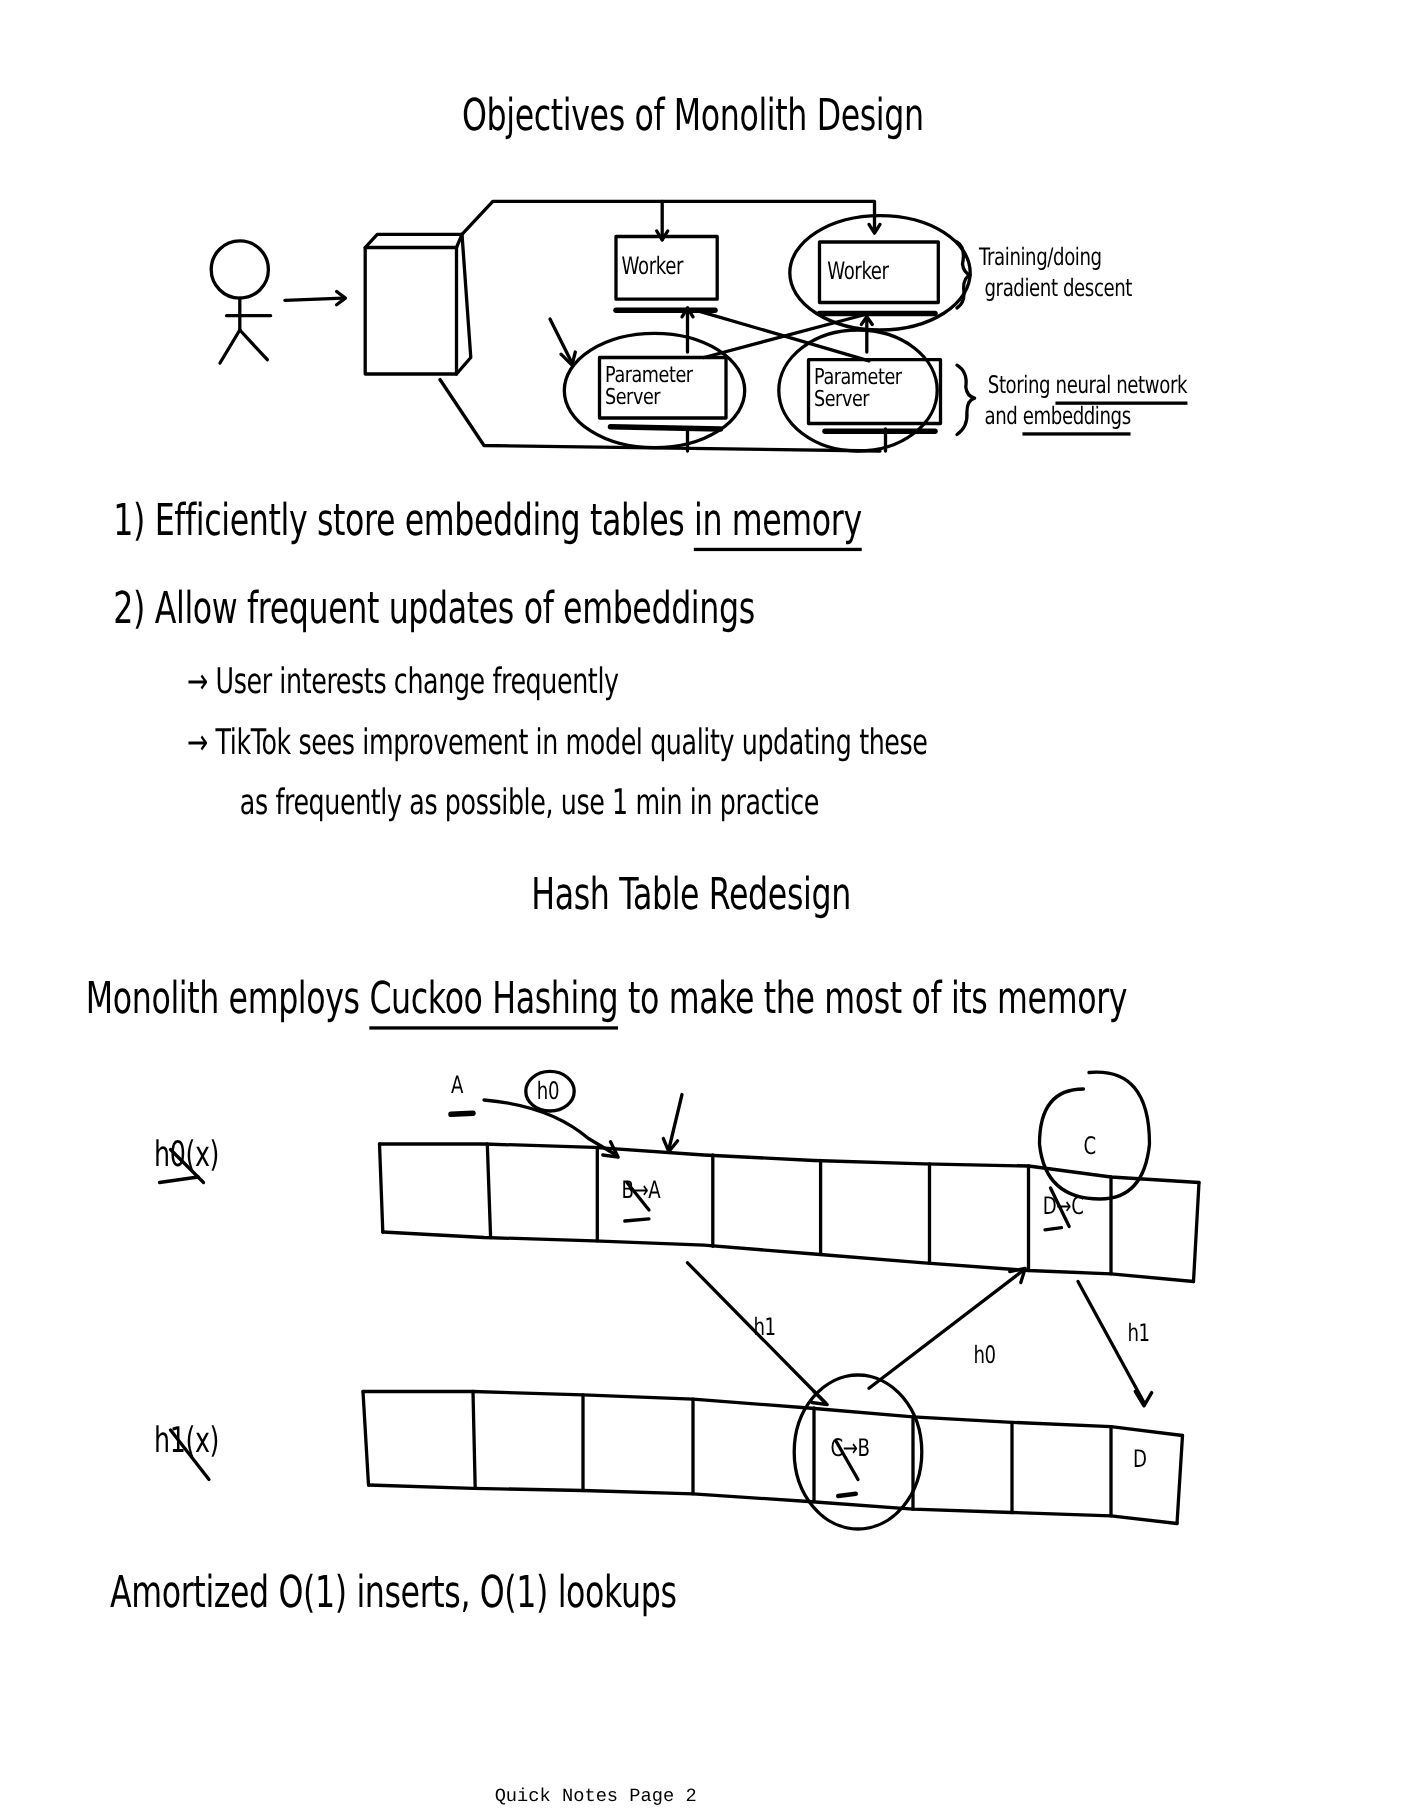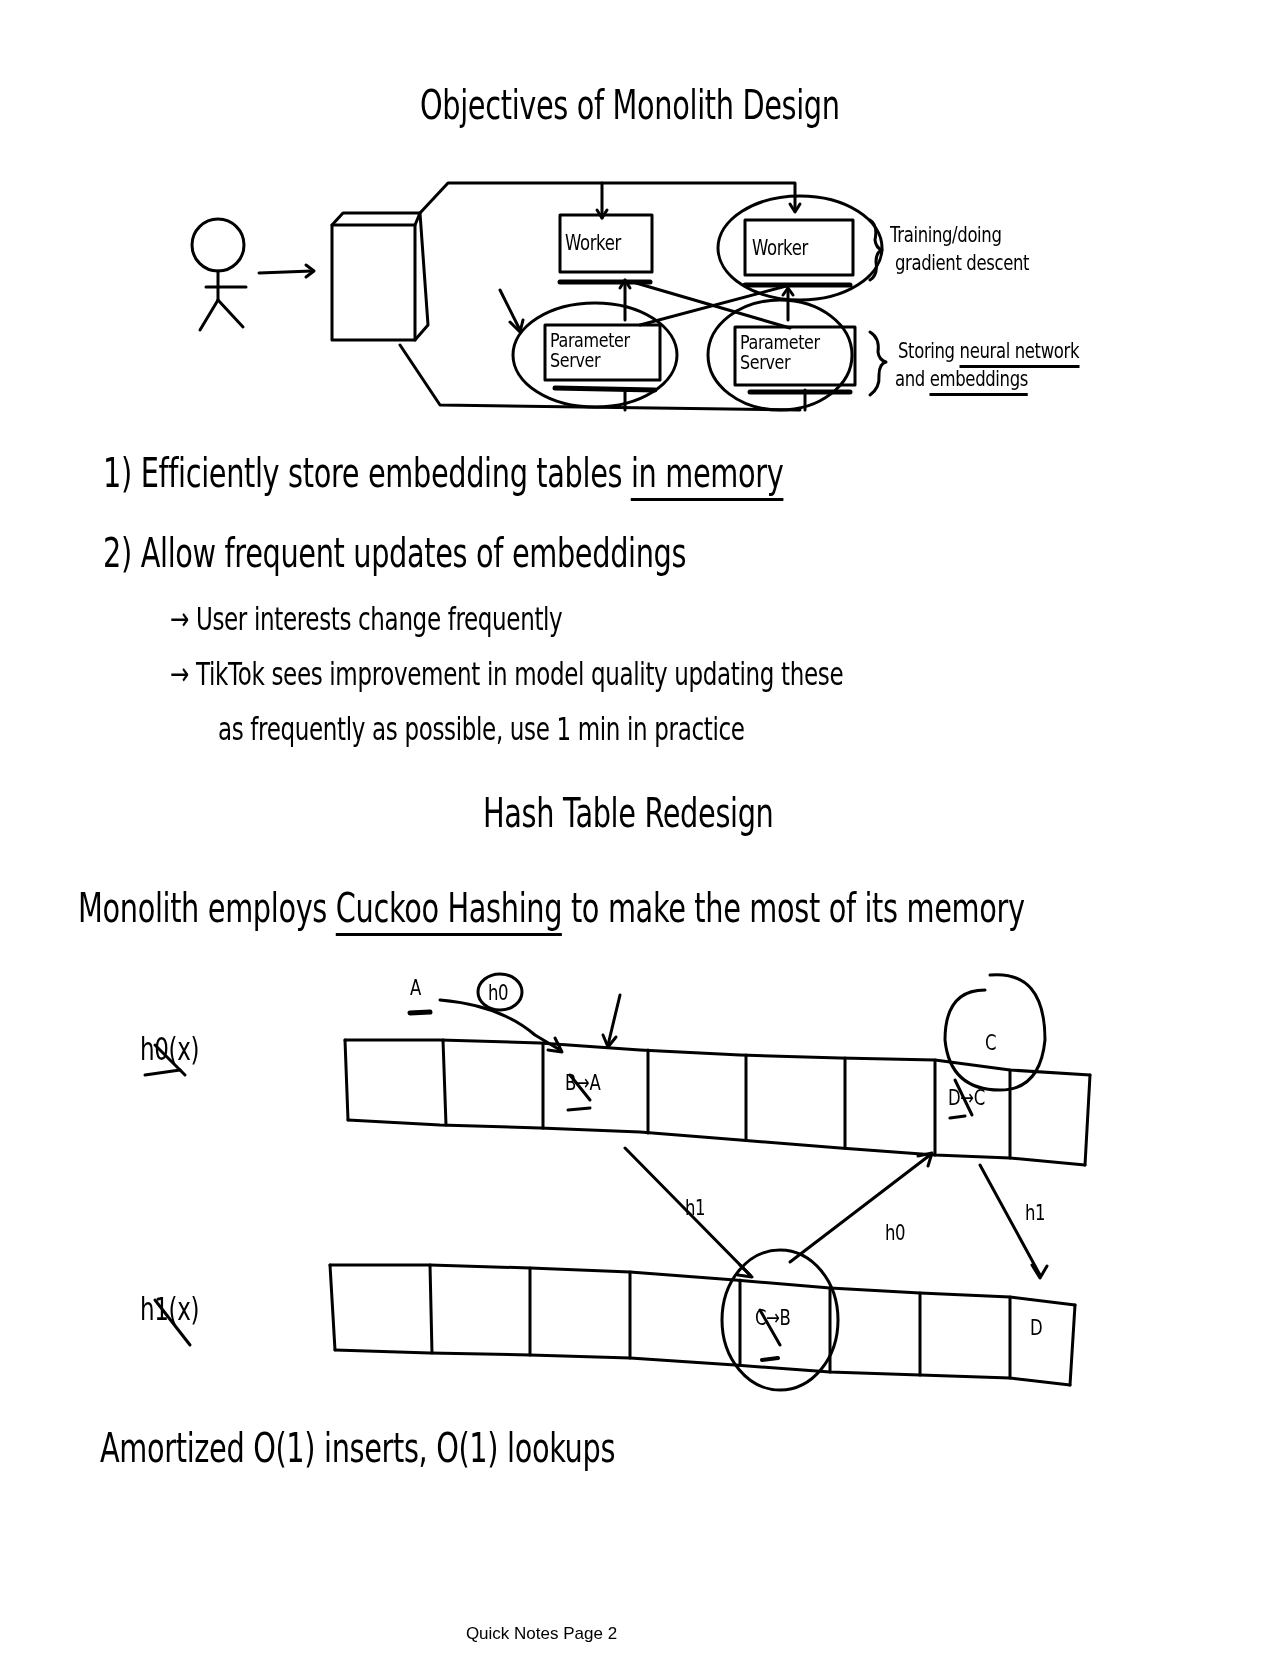--- a/index.html
+++ b/index.html
@@ -9,21 +9,21 @@
         font-family: "DejaVu Sans", sans-serif; font-weight: normal; letter-spacing: -0.5px;
         transform-origin: left top; }
   .title { font-size: 40px; transform: scaleX(0.72); }
   .big { font-size: 40px; transform: scaleX(0.72); }
   .med { font-size: 32px; transform: scaleX(0.72); }
   .small { font-size: 22px; transform: scaleX(0.75); }
   .tiny { font-size: 20px; transform: scaleX(0.8); }
   .ul { border-bottom: 3px solid #000; padding-bottom: 2px; }
   svg { position: absolute; left: 0; top: 0; }
   .footer { position: absolute; left: 0; width: 1083px; top: 1624px; text-align: center;
-            font-family: Liberation Sans, sans-serif; font-size: 17px; }
+            font-family: Liberation Mono, monospace; font-size: 17px; }
 </style>
 </head>
 <body>
 
 <div class="hw title" style="left:420px; top:82px;">Objectives of Monolith Design</div>
 
 <svg width="1275" height="1653">
   <g fill="none" stroke="#000" stroke-width="3" stroke-linecap="round" stroke-linejoin="round">
 
     <g>

